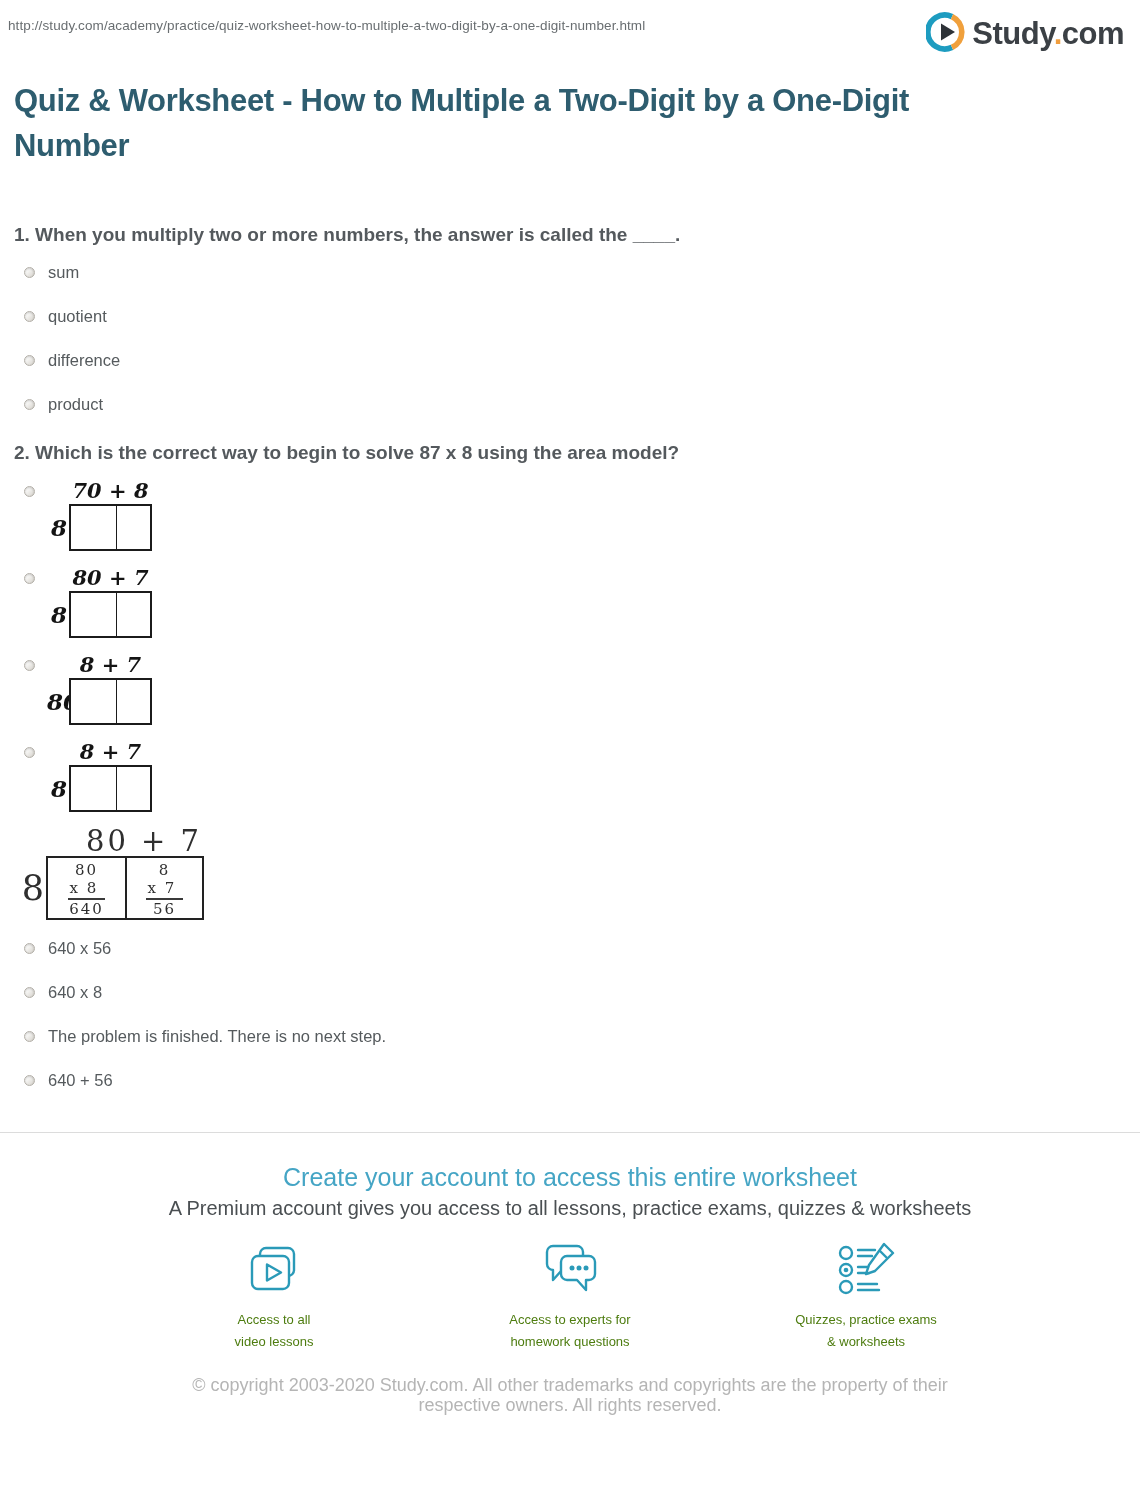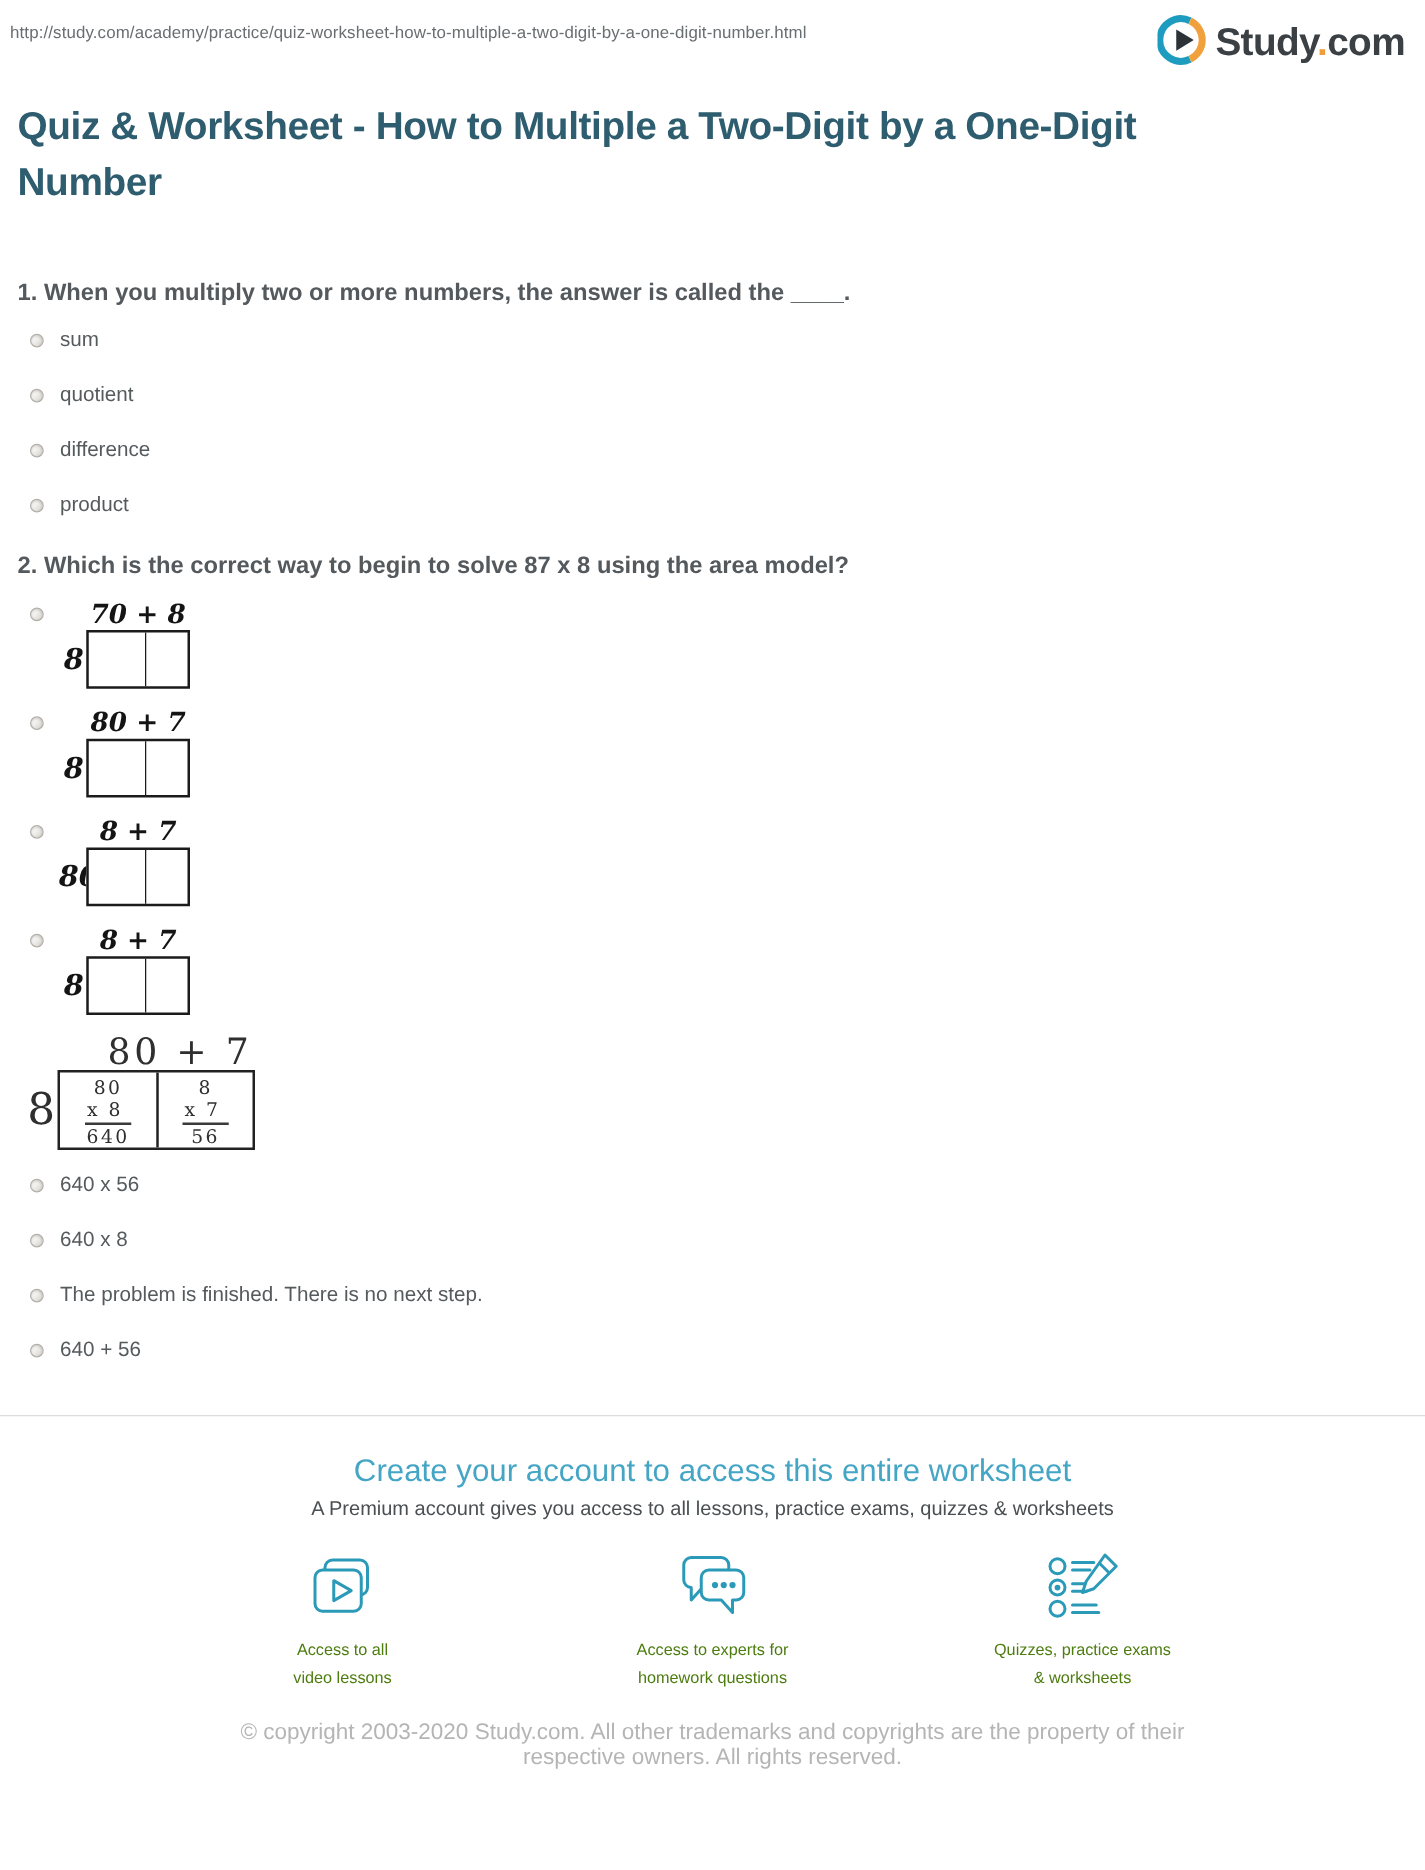--- a/index.html
+++ b/index.html
@@ -56,21 +56,21 @@
   .q3-left { width:26px; text-align:right; font-size:35px; }
   .q3-box { margin-left:2px; display:flex; border:2.5px solid #222; }
   .q3-cell { width:77px; height:60px; text-align:center; font-size:15px; line-height:18px; letter-spacing:2px; padding-top:3px; }
   .q3-cell + .q3-cell { border-left:2px solid #222; }
   .q3-mult { display:inline-block; border-bottom:2px solid #3a3a3a; padding:0 7px 1px 2px; }
 
   
   .divider { margin-top:30px; border-top:1px solid #dcdcdc; }
   .footer { text-align:center; padding-top:28px; }
   .cta-title { font-size:25px; font-weight:400; color:#45a5c5; line-height:32px; }
-  .cta-subtitle { margin-top:4px; font-size:16px; color:#4a4f52; line-height:22px; }
+  .cta-subtitle { margin-top:4px; font-size:20px; color:#4a4f52; line-height:22px; }
   .features { margin-top:22px; display:flex; justify-content:center; gap:66px; }
   .feature { width:230px; }
   .feature-icon { height:58px; display:flex; align-items:center; justify-content:center; }
   .feature-label { margin-top:10px; font-size:13px; color:#4d7c0f; line-height:22px; }
   .copyright { margin:22px auto 0; max-width:840px; font-size:18px; color:#b5b5b5; line-height:20px; }
   svg { display:block; }
 </style>
 </head>
 <body>
 

